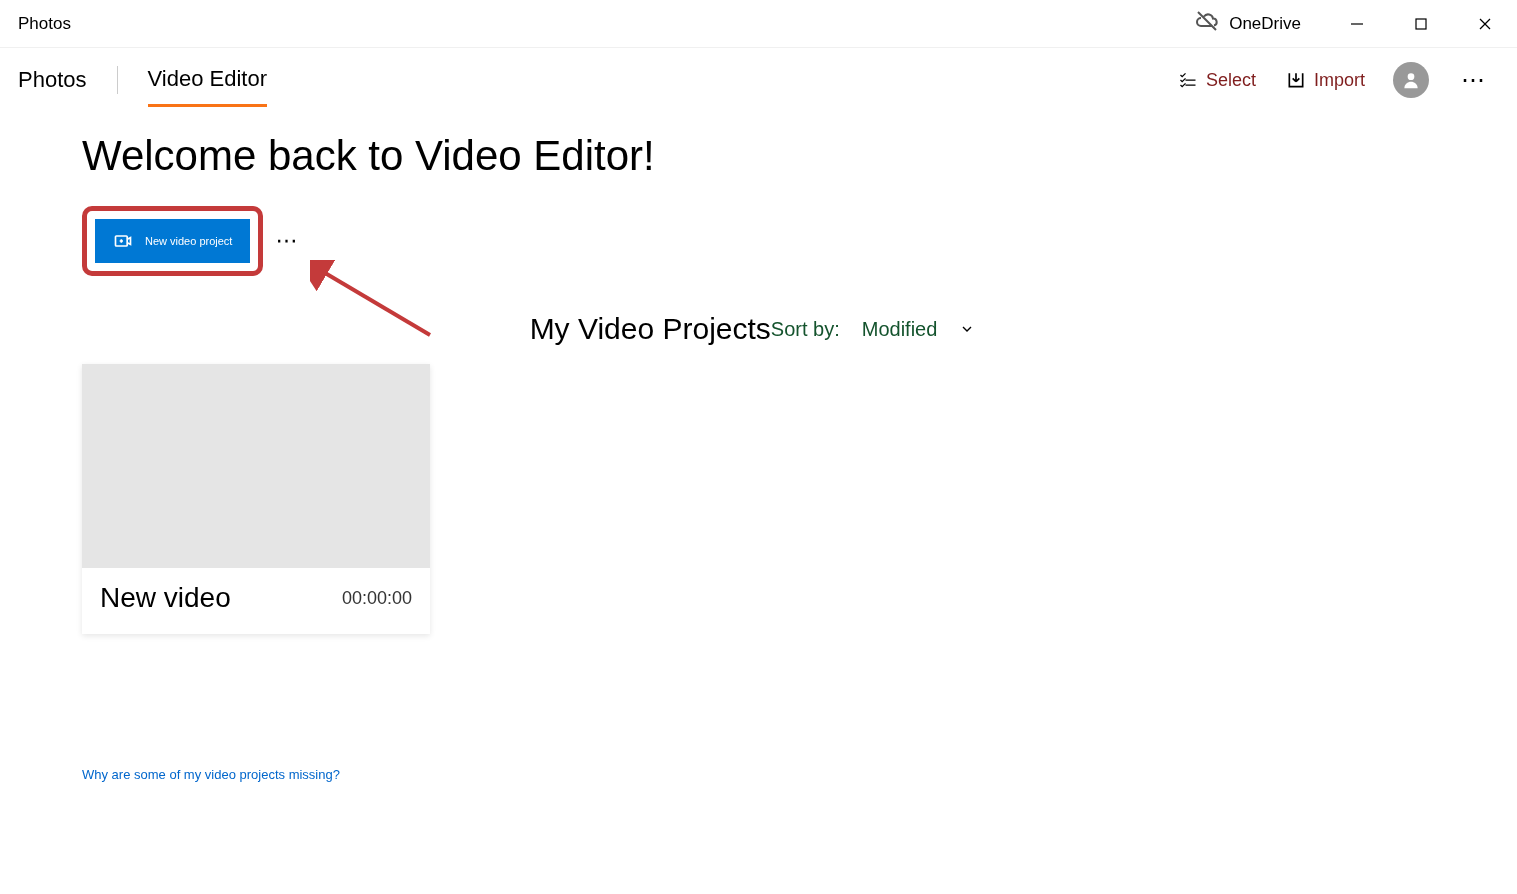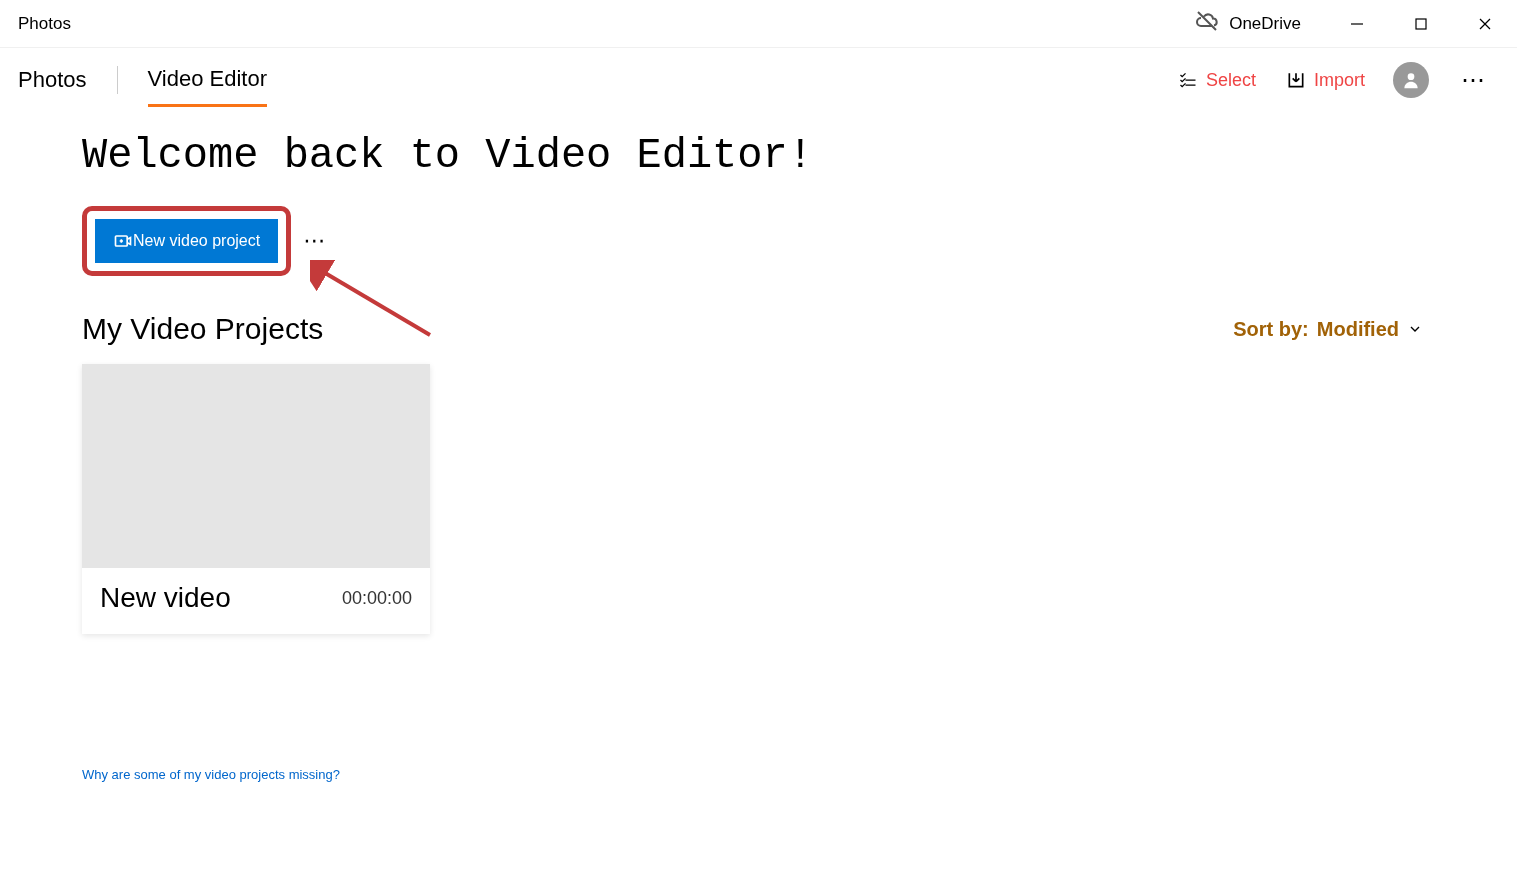--- a/index.html
+++ b/index.html
@@ -16,40 +16,40 @@
     .tab { font-size: 22px; color: #000; padding: 12px 0; cursor: pointer; }
     .tab-divider { width: 1px; height: 28px; background: #ccc; margin: 0 30px; }
     .tab.active { border-bottom: 3px solid #f97316; }
     
     .search-box { margin-left: 118px; width: 410px; height: 44px; background: #f3f3f3; border-bottom: 2px solid #0078d4; display: flex; align-items: center; padding: 0 14px; }
     .search-box input { flex: 1; background: transparent; border: none; outline: none; font-size: 18px; color: #666; }
     .search-box input::placeholder { color: #666; }
     .search-icon { width: 20px; height: 20px; margin-left: 8px; }
     
     .toolbar-right { margin-left: auto; display: flex; align-items: center; gap: 14px; }
-    .tool-btn { display: flex; align-items: center; gap: 8px; font-size: 18px; color: #ef4444; cursor: pointer; padding: 6px 8px; }
+    .tool-btn { display: flex; align-items: center; gap: 8px; font-size: 18px; color: #7f1d1d; cursor: pointer; padding: 6px 8px; }
     .tool-btn svg { width: 20px; height: 20px; }
     .avatar { width: 36px; height: 36px; border-radius: 50%; background: #999; display: flex; align-items: center; justify-content: center; margin: 0 6px; }
     .avatar svg { width: 20px; height: 20px; fill: #fff; }
     .more-dots { font-size: 24px; cursor: pointer; padding: 6px 12px; letter-spacing: 2px; }
     
     .content { padding: 20px 82px; }
-    .welcome { font-size: 42px; font-weight: 300; color: #000; margin-bottom: 26px; font-family: Liberation Mono, monospace; }
+    .welcome { font-size: 42px; font-weight: 300; color: #000; margin-bottom: 26px; }
     
     .new-project-wrap { display: flex; align-items: center; gap: 12px; margin-bottom: 36px; }
     .highlight-box { border: 5px solid #c43a3a; border-radius: 10px; padding: 8px; display: inline-block; }
-    .new-project-btn { background: #0078d4; color: #fff; padding: 12px 18px; display: flex; align-items: center; font-size: 16px; cursor: pointer; }
+    .new-project-btn { background: #0078d4; color: #fff; padding: 12px 18px; display: flex; align-items: center; gap: 12px; font-size: 11px; cursor: pointer; }
     .new-project-btn svg { width: 20px; height: 20px; }
     .dots-btn { font-size: 22px; color: #000; cursor: pointer; letter-spacing: 3px; }
     
     .annotation-arrow { position: absolute; left: 310px; top: 260px; pointer-events: none; }
     
-    .section-row { display: flex; justify-content: space-between; align-items: center; margin-bottom: 18px; }
+    .section-row { display: flex; justify-content: center; align-items: center; margin-bottom: 18px; }
     .section-title { font-size: 30px; font-weight: 400; color: #000; }
-    .sort-wrap { display: flex; align-items: center; gap: 8px; font-size: 20px; color: #a16207; padding-right: 12px; cursor: pointer; font-weight: bold; }
+    .sort-wrap { display: flex; align-items: center; gap: 22px; font-size: 20px; color: #14532d; padding-right: 12px; cursor: pointer; }
     .sort-wrap svg { width: 16px; height: 16px; }
     
     .project-card { width: 348px; background: #fff; box-shadow: 0 2px 6px rgba(0,0,0,0.1); cursor: pointer; }
     .project-thumb { width: 100%; height: 204px; background: #e5e5e5; }
     .project-info { padding: 14px 18px 20px 18px; }
     .project-top { display: flex; justify-content: space-between; align-items: center; }
     .project-name { font-size: 28px; font-weight: 400; }
     .project-duration { font-size: 18px; color: #333; }
     .project-modified { font-size: 19px; color: #555; margin-top: 8px; }
     

